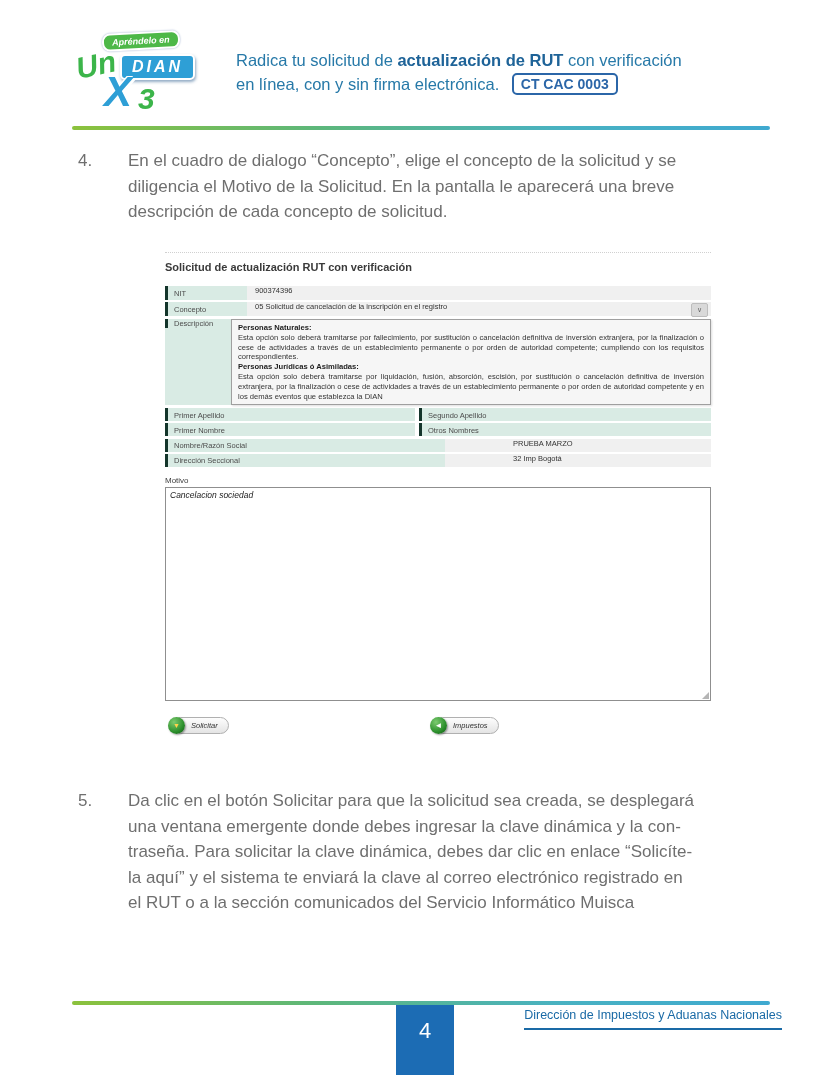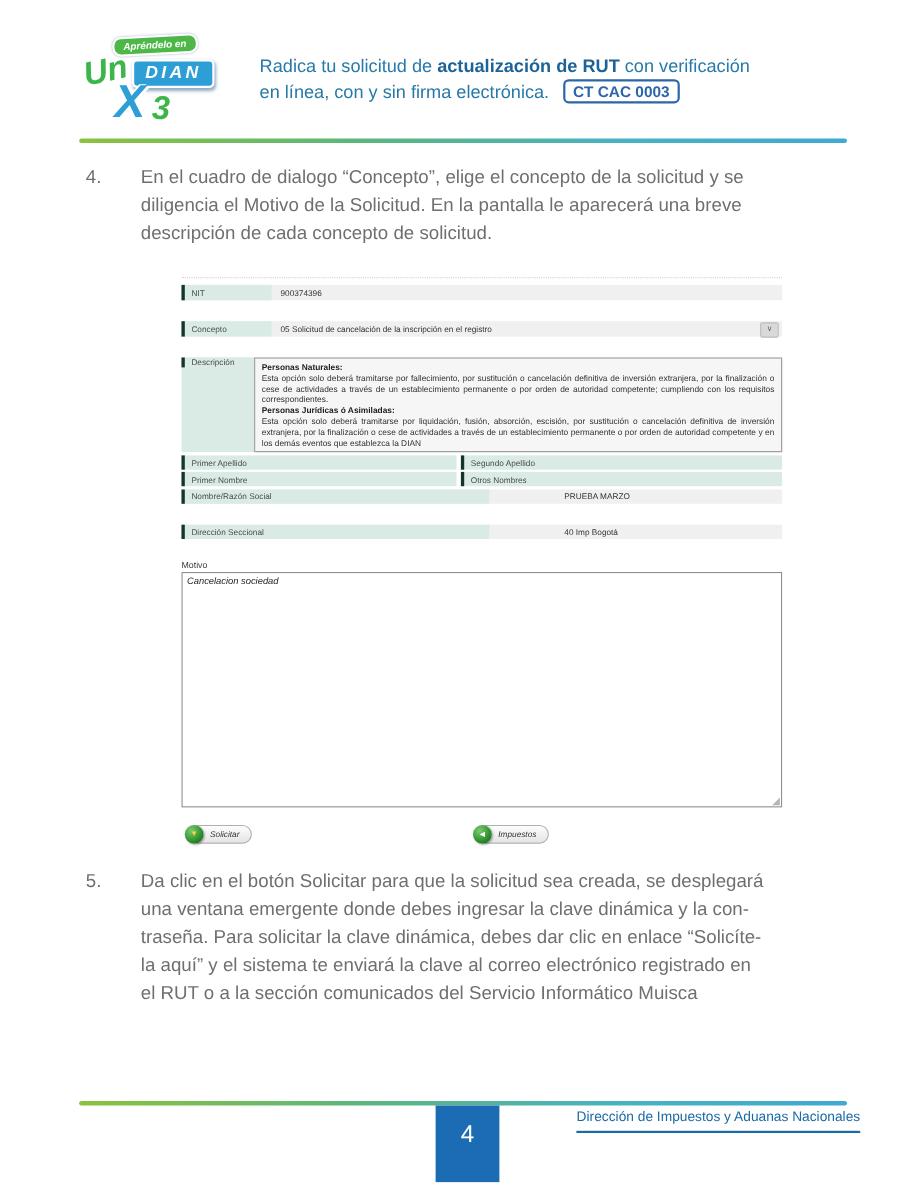--- a/index.html
+++ b/index.html
@@ -35,22 +35,22 @@
   .step{position:absolute;left:78px;display:flex;color:#6f6f6f;font-size:17px;line-height:25.5px;}
   .step .num{width:50px;flex:0 0 50px;}
   .step .txt{white-space:pre-line;width:645px;}
   .step4{top:148px;}
   .step5{top:788px;}
 
   
   .form-shot{position:absolute;left:165px;top:252px;width:546px;border-top:1px dotted #d0d0d0;
     padding-top:6px;font-size:7.5px;color:#444;}
   .form-title{font-size:11px;font-weight:bold;color:#3a3a3a;margin:2px 0 13px 0;}
-  .frow{position:relative;display:flex;background:#f0f0f0;margin-bottom:19px;height:14px;
-    align-items:center;}
+  .frow{position:relative;display:flex;background:#f0f0f0;margin-bottom:2px;height:14px;
+    align-items:flex-start;}
   .teal{background:#d9ebe4;border-left:3px solid #14352b;height:100%;display:flex;
     align-items:center;padding-left:6px;box-sizing:border-box;color:#4c4c4c;}
   .lbl-sm{flex:0 0 82px;}
   .fval{padding-left:8px;color:#333;}
   .dd-btn{position:absolute;right:3px;top:1px;width:15px;height:12px;background:#d9d9d9;
     border:1px solid #bdbdbd;border-radius:2px;font-size:7px;color:#666;text-align:center;
     line-height:11px;}
   .desc-block{display:flex;margin:3px 0;background:#d9ebe4;}
   .desc-lbl{flex:0 0 66px;}
   .desc-box{flex:1;border:1px solid #9f9f9f;background:#f6f6f6;padding:3px 6px;
@@ -112,20 +112,21 @@
   <div class="rule top"></div>
 
   <div class="step step4">
     <div class="num">4.</div>
     <div class="txt">En el cuadro de dialogo “Concepto”, elige el concepto de la solicitud y se
 diligencia el Motivo de la Solicitud. En la pantalla le aparecerá una breve
 descripción de cada concepto de solicitud.</div>
   </div>
 
   <div class="form-shot">
+    <div class="form-title">Solicitud de actualización RUT con verificación</div>
 
     <div class="frow">
       <div class="teal lbl-sm">NIT</div>
       <div class="fval">900374396</div>
     </div>
 
     <div class="frow">
       <div class="teal lbl-sm">Concepto</div>
       <div class="fval">05 Solicitud de cancelación de la inscripción en el registro</div>
       <div class="dd-btn">∨</div>
@@ -149,21 +150,21 @@
       <div class="teal col-l">Primer Nombre</div>
       <div class="teal col-r">Otros Nombres</div>
     </div>
 
     <div class="frow" style="height:13px;margin-top:3px;">
       <div class="teal wide-lbl">Nombre/Razón Social</div>
       <div class="wide-val">PRUEBA MARZO</div>
     </div>
     <div class="frow" style="height:13px;">
       <div class="teal wide-lbl">Dirección Seccional</div>
-      <div class="wide-val">40 Imp Bogotá</div>
+      <div class="wide-val">32 Imp Bogotá</div>
     </div>
 
     <div class="motivo-lbl">Motivo</div>
     <div class="resize-grip">
       <textarea class="motivo-area" spellcheck="false" style="">Cancelacion sociedad</textarea>
     </div>
 
     <div class="btn-row">
       <div class="mbtn btn-solicitar">
         <span class="pill">Solicitar</span>

